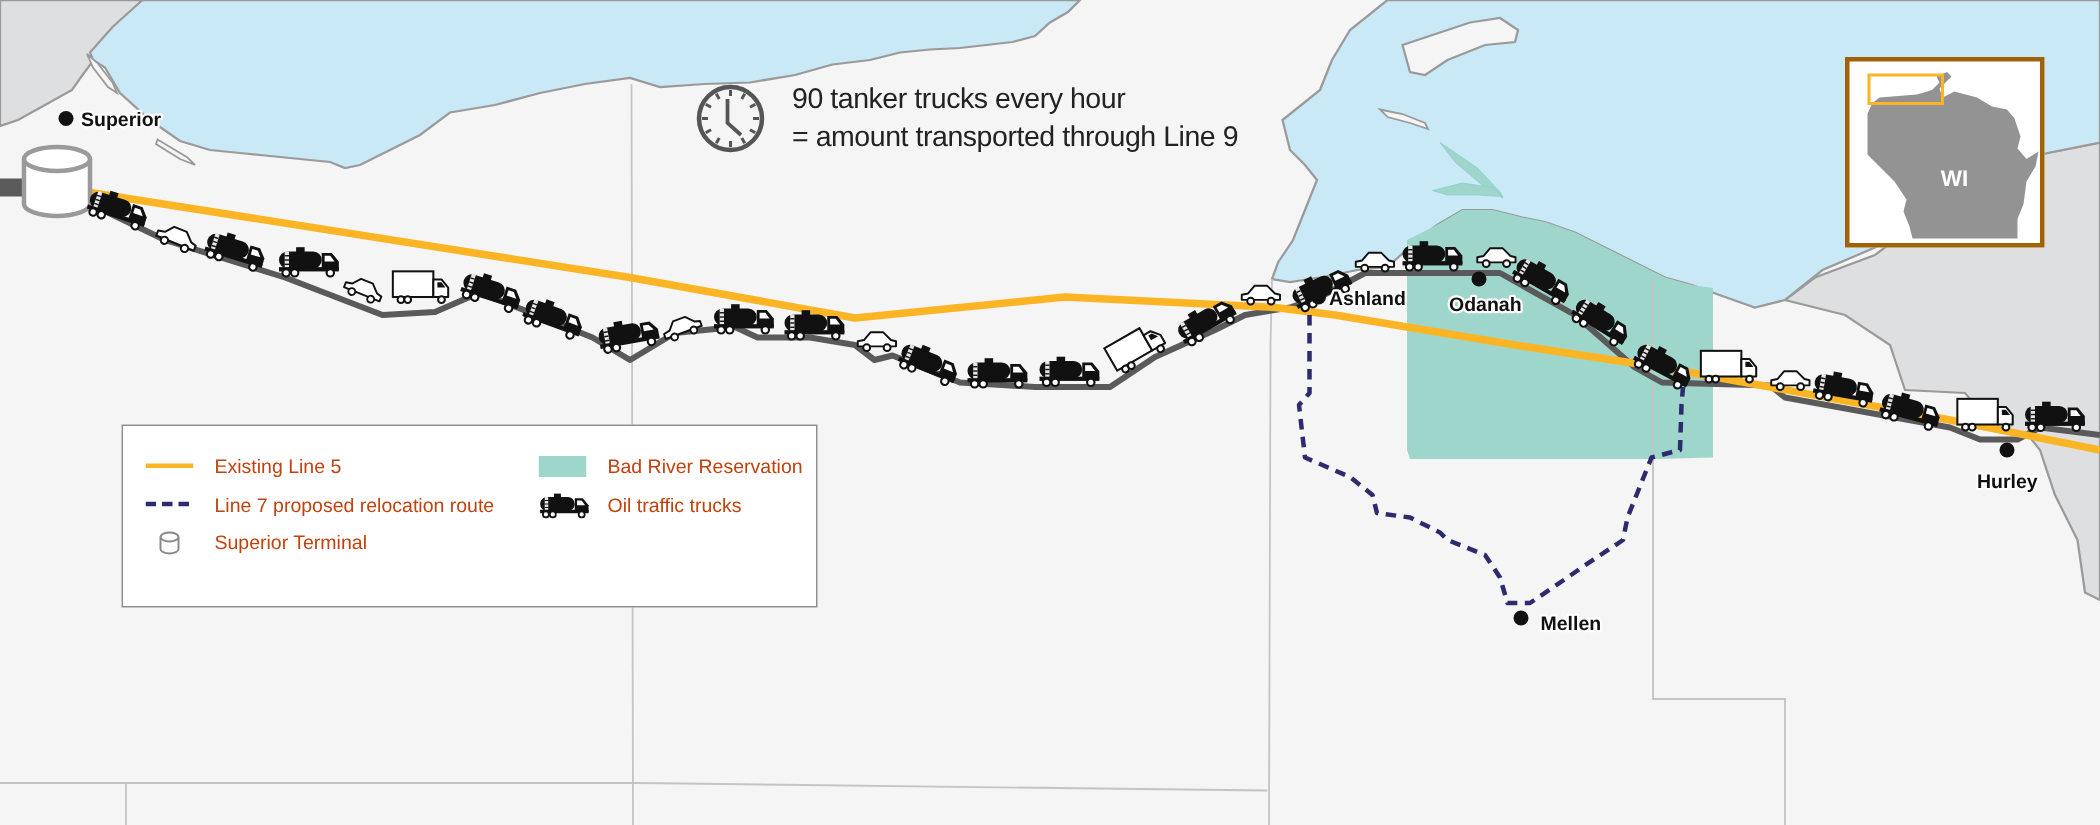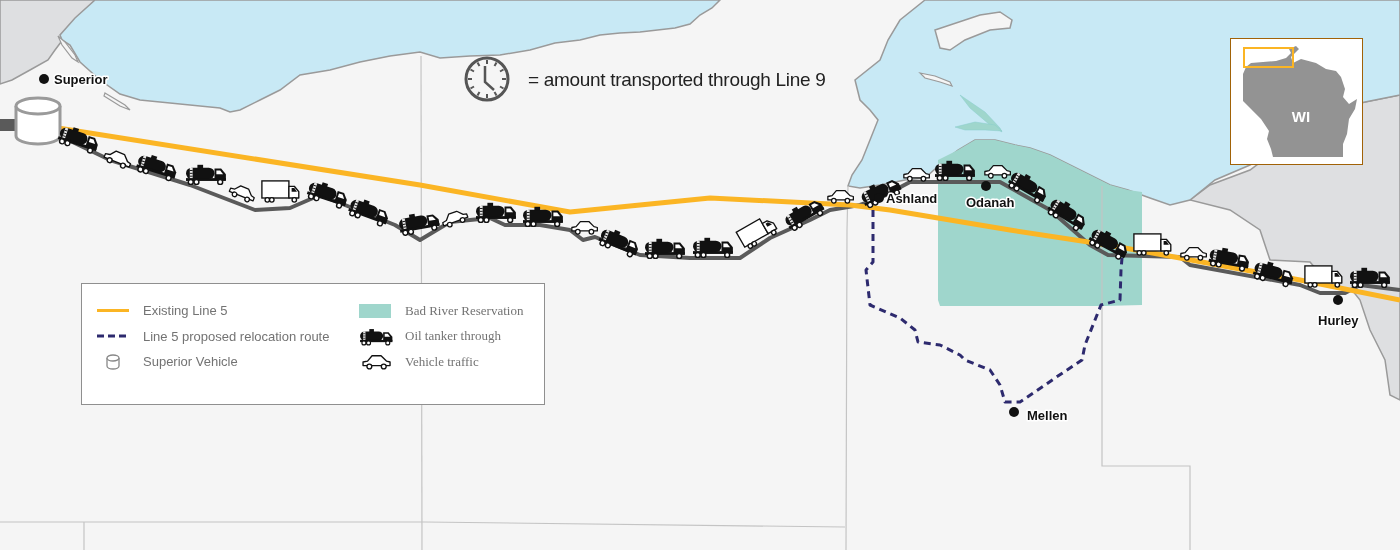--- a/index.html
+++ b/index.html
@@ -3,23 +3,23 @@
 <meta charset="utf-8">
 <style>
   html, body { margin: 0; padding: 0; }
   body { width: 1400px; height: 550px; overflow: hidden; background: #f5f5f5; font-family: "Liberation Sans", sans-serif; }
   #map { position: absolute; left: 0; top: 0; width: 1400px; height: 550px; }
   .city-label { font-family: "Liberation Sans", sans-serif; font-weight: 700; font-size: 13px; fill: #111; paint-order: stroke; stroke: #ffffff; stroke-width: 3px; stroke-linejoin: round; }
   .callout { position: absolute; left: 462px; top: 54px; display: flex; align-items: center; }
   .callout-text { margin-left: 16px; font-size: 19px; line-height: 25px; color: #222; letter-spacing: -0.3px; }
   .legend { position: absolute; left: 81px; top: 283px; width: 464px; height: 122px; background: #fff; border: 1px solid #8f8f8f; box-sizing: border-box; }
   .legend-col { position: absolute; top: 14px; }
-  .legend-row { height: 25.5px; display: flex; align-items: center; font-size: 13px; color: #737373; }
+  .legend-row { height: 25.5px; display: flex; align-items: center; font-size: 13px; color: #c2410c; }
   .legend-sym { width: 46px; height: 20px; display: flex; align-items: center; justify-content: flex-start; flex-shrink: 0; }
-  .inset { position: absolute; left: 1230px; top: 38px; width: 133px; height: 127px; background: #fff; border: 1px solid #a16207; box-sizing: border-box; }
+  .inset { position: absolute; left: 1230px; top: 38px; width: 133px; height: 127px; background: #fff; border: 3px solid #a16207; box-sizing: border-box; }
 </style>
 </head>
 <body>
 
 <svg id="map" viewBox="0 0 1400 550" xmlns="http://www.w3.org/2000/svg">
   <defs>
 
     <g id="tanker">
       <rect x="0" y="7" width="30" height="12" rx="6" ry="6" fill="#111"></rect>
       <rect x="12" y="4" width="6" height="4" fill="#111"></rect>
@@ -161,76 +161,69 @@
       <line x1="41.5" y1="34.5" x2="38" y2="32.5"></line>
       <line x1="34.5" y1="41.5" x2="32.5" y2="38"></line>
       <line x1="15.5" y1="41.5" x2="17.5" y2="38"></line>
       <line x1="8.5" y1="34.5" x2="12" y2="32.5"></line>
       <line x1="8.5" y1="15.5" x2="12" y2="17.5"></line>
       <line x1="15.5" y1="8.5" x2="17.5" y2="12"></line>
     </g>
     <polyline points="23,12 23,28 32,36" fill="none" stroke="#555" stroke-width="2.5"></polyline>
   </svg>
   <div class="callout-text">
+    <div>90 tanker trucks every hour</div>
     <div>= amount transported through Line 9</div>
   </div>
 </div>
 
 <div class="legend">
   <div class="legend-col" style="left:15px;">
     <div class="legend-row">
       <span class="legend-sym">
           <svg width="32" height="6">
             <rect x="0" y="1" width="32" height="3" fill="#fbb524"></rect>
           </svg>
         </span>
       <span>Existing Line 5</span>
     </div>
     <div class="legend-row">
       <span class="legend-sym">
           <svg width="32" height="6">
             <line x1="0" y1="3" x2="32" y2="3" stroke="#2d2a6e" stroke-width="3" stroke-dasharray="7,4"></line>
           </svg>
         </span>
-      <span>Line 5 proposed relocation route</span>
+      <span>Line 7 proposed relocation route</span>
     </div>
     <div class="legend-row">
       <span class="legend-sym" style="padding-left:8px;box-sizing:border-box;">
           <svg width="16" height="18">
             <path d="M2 5 V13 A6 3 0 0 0 14 13 V5" fill="#fff" stroke="#888" stroke-width="1.3"></path>
             <ellipse cx="8" cy="5" rx="6" ry="3" fill="#fff" stroke="#888" stroke-width="1.3"></ellipse>
           </svg>
         </span>
-      <span>Superior Vehicle</span>
+      <span>Superior Terminal</span>
     </div>
   </div>
-  <div class="legend-col" style="left:277px;font-family:Liberation Serif, serif;">
+  <div class="legend-col" style="left:277px;">
     <div class="legend-row">
       <span class="legend-sym">
           <svg width="32" height="14">
             <rect x="0" y="0" width="32" height="14" fill="#9fd6cc"></rect>
           </svg>
         </span>
       <span>Bad River Reservation</span>
     </div>
     <div class="legend-row">
       <span class="legend-sym">
           <svg width="36" height="20" viewBox="0 0 44 26">
             <use href="#tanker"></use>
           </svg>
         </span>
-      <span>Oil tanker through</span>
-    </div>
-    <div class="legend-row">
-      <span class="legend-sym" style="padding-left:3px;box-sizing:border-box;">
-          <svg width="30" height="18" viewBox="0 0 33 20">
-            <use href="#car"></use>
-          </svg>
-        </span>
-      <span>Vehicle traffic</span>
+      <span>Oil traffic trucks</span>
     </div>
   </div>
 </div>
 
 <div class="inset">
   <svg width="131" height="125" viewBox="0 0 131 125">
     <path d="M12 35 L15 28 L20 24 L45 22 L55 19 L60 14 L58 10 L65 7 L68 10 L60 18 L62 24 L70 20 L85 24 L95 30 L105 32 L110 38 L114 50 L112 58 L118 65 L126 60 L124 70 L118 80 L116 95 L112 105 L112 118 L42 118 L40 110 L36 100 L38 92 L30 80 L20 70 L12 62 L12 48 Z" fill="#939393"></path>
     <rect x="13" y="9" width="49" height="19" fill="none" stroke="#fbb524" stroke-width="2"></rect>
     <text x="70" y="83" font-family="Liberation Sans, sans-serif" font-weight="700" font-size="15" fill="#fff" text-anchor="middle">WI</text>
   </svg>

